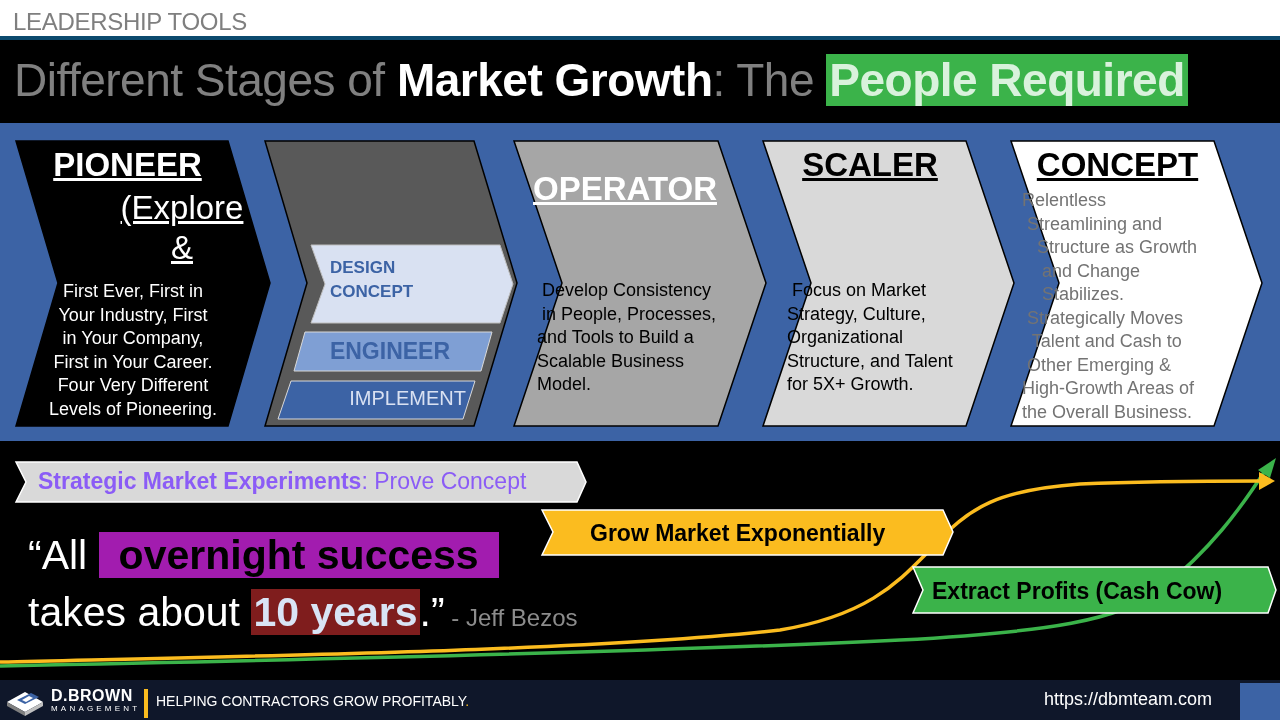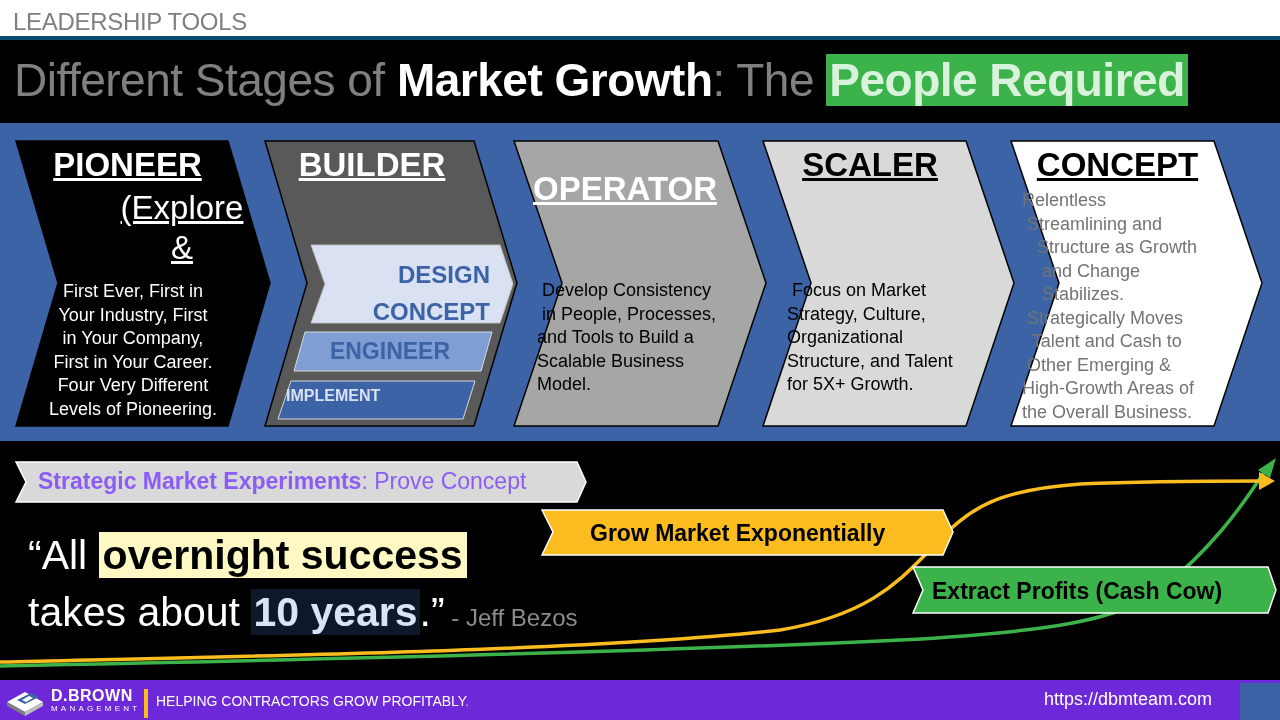--- a/index.html
+++ b/index.html
@@ -12,24 +12,24 @@
   #title .b { color:#fff; font-weight:bold; }
   #title .g { background:#3bb34a; color:#d9f2dc; font-weight:bold; padding:0 3px; }
   #band { left:0; top:123px; width:1280px; height:318px; background:#3c63a5; }
   svg.chev { position:absolute; left:0; top:0; }
   .chev-text { position:absolute; text-align:center;text-decoration:underline; }
   .stage-title { font-weight:bold; font-size:33px; }
   .stage-sub { font-size:33px;margin-left:44px; }
   .stage-body { font-size:18px; line-height:23.5px; text-align:left; white-space:pre; }
   #bottom { left:0; top:441px; width:1280px; height:239px; background:#000; }
   .quote { position:absolute; color:#fff; font-size:41px; white-space:nowrap; }
-  .hl-white { background:#fef9c3; color:#000; font-weight:bold; padding:0 4px; }
-  .hl-blue { background:#0f172a; color:#d9e4f5; font-weight:bold; padding:0 2px; }
+  .hl-white { background:#a21caf; color:#000; font-weight:bold; padding:0 20px; }
+  .hl-blue { background:#7f1d1d; color:#d9e4f5; font-weight:bold; padding:0 2px; }
   .author { color:#8c8c8c; font-size:24px; }
-  #footer { left:0; top:680px; width:1280px; height:40px; background:#6d28d9; }
+  #footer { left:0; top:680px; width:1280px; height:40px; background:#0f172a; }
   .bann-text { position:absolute; white-space:nowrap; font-size:23px; }
 </style>
 </head>
 <body>
 
 <div id="topbar" class="abs">
   <span class="lbl">LEADERSHIP TOOLS</span>
 </div>
 
 <div id="titlebar" class="abs">
@@ -62,26 +62,25 @@
   <div class="stage-sub" style="line-height:40px;padding-left:10px;">(Explore &amp;</div>
 </div>
 <div class="abs stage-body" style="left:28px;top:280px;color:#fff;text-align:center;width:210px;">First Ever, First in
 Your Industry, First
 in Your Company,
 First in Your Career.
 Four Very Different
 Levels of Pioneering.</div>
 
 <div class="chev-text abs" style="left:282px;top:146px;width:180px;color:#fff;">
-  <div class="stage-title">BUILDER</div>
 </div>
-<div class="abs" style="left:330px;top:256px;width:160px;text-align:right;color:#3c63a5;font-weight:bold;font-size:24px;line-height:37px;white-space:pre;">DESIGN
+<div class="abs" style="left:330px;top:256px;width:160px;text-align:left;color:#3c63a5;font-weight:bold;font-size:17px;line-height:24px;white-space:pre;">DESIGN
 CONCEPT</div>
 <div class="abs" style="left:300px;top:338px;width:180px;text-align:center;color:#3c63a5;font-weight:bold;font-size:23px;">ENGINEER</div>
-<div class="abs" style="left:286px;top:387px;width:180px;text-align:left;color:#d9e1f2;font-weight:bold;font-size:16px;">IMPLEMENT</div>
+<div class="abs" style="left:286px;top:387px;width:180px;text-align:right;color:#d9e1f2;font-weight:normal;font-size:20px;">IMPLEMENT</div>
 
 <div class="chev-text abs" style="left:520px;top:146px;width:210px;color:#fff;margin-top:24px;">
   <div class="stage-title">OPERATOR</div>
 </div>
 <div class="abs stage-body" style="left:537px;top:279px;color:#000;"> Develop Consistency
  in People, Processes,
 and Tools to Build a
 Scalable Business
 Model.</div>
 

